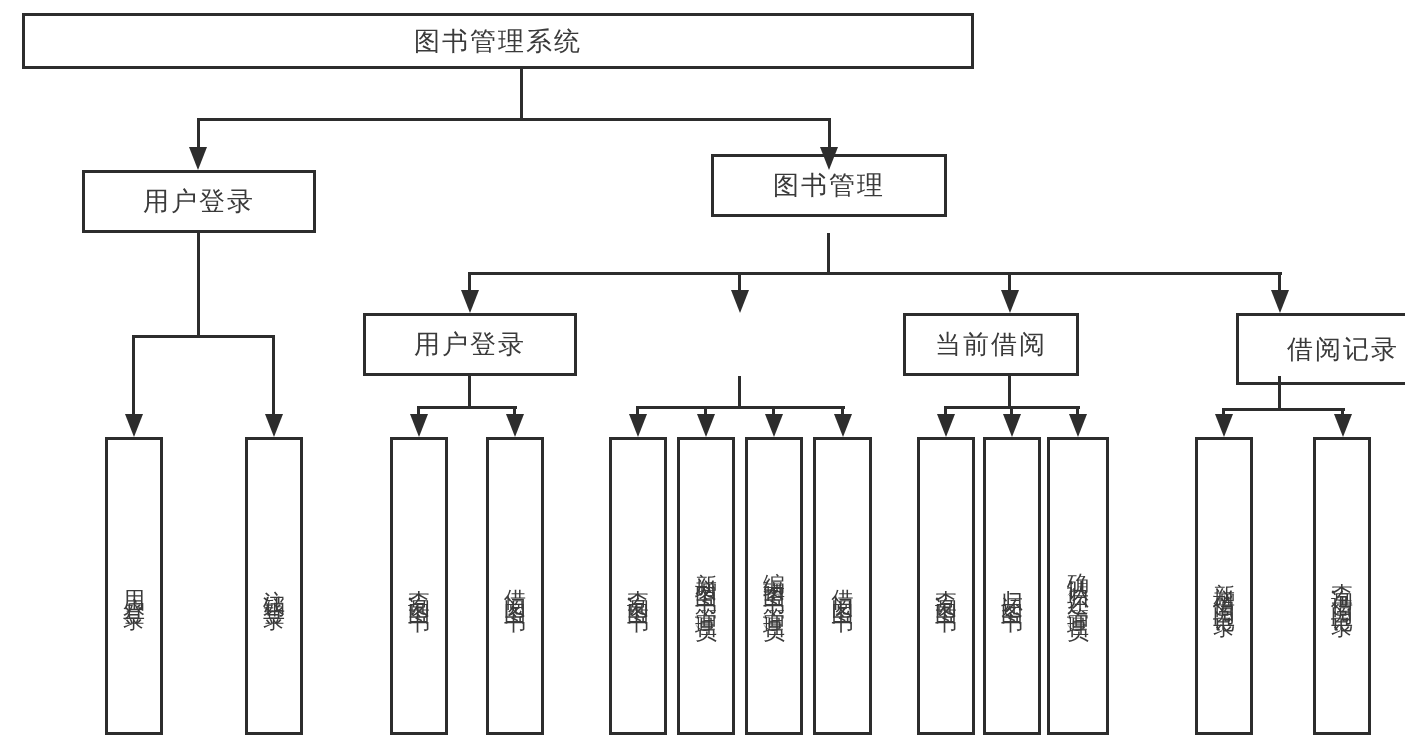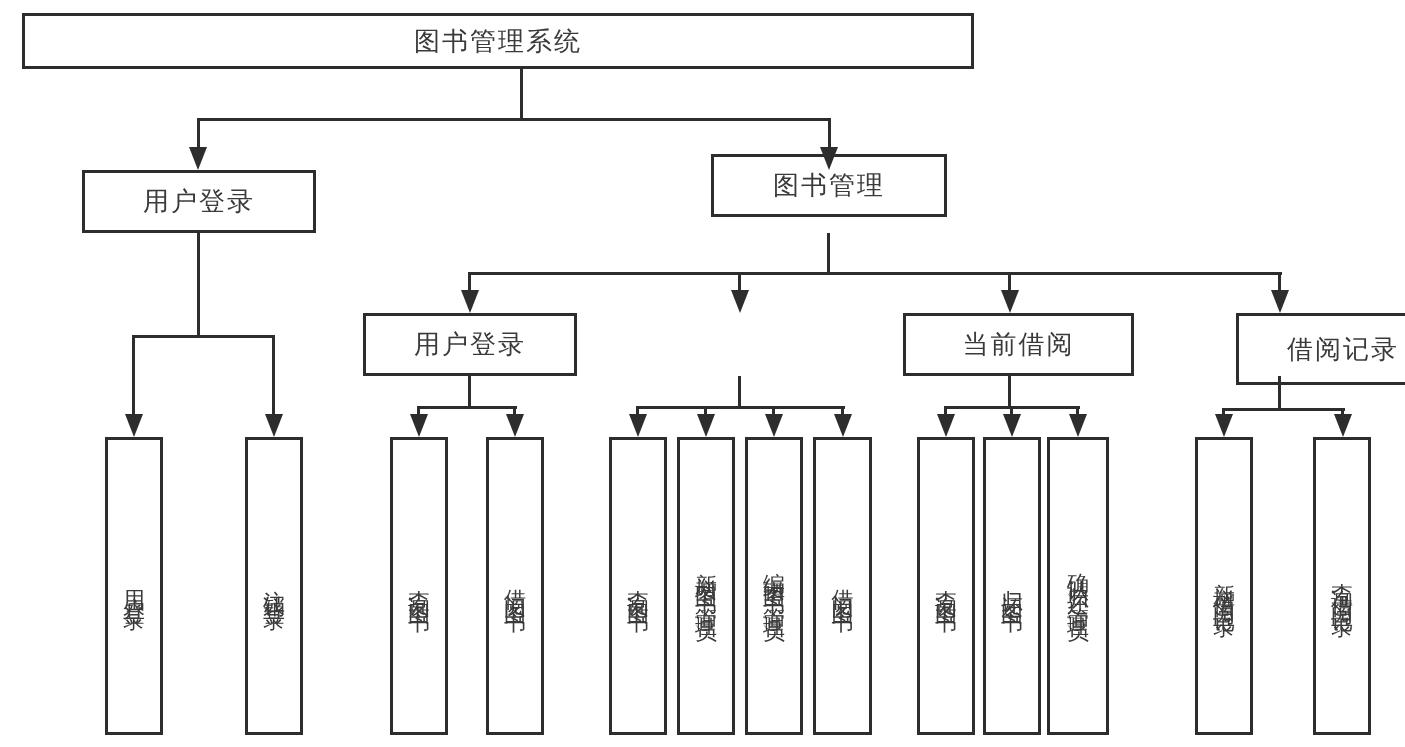--- a/index.html
+++ b/index.html
@@ -29,21 +29,21 @@
 <body>
 
 <div class="canvas">
 
   <div class="node h" style="left:22px;top:13px;width:952px;height:56px">图书管理系统</div>
 
   <div class="node h" style="left:82px;top:170px;width:234px;height:63px">用户登录</div>
   <div class="node h" style="left:711px;top:154px;width:236px;height:63px">图书管理</div>
 
   <div class="node h" style="left:363px;top:313px;width:214px;height:63px">用户登录</div>
-  <div class="node h" style="left:903px;top:313px;width:231px;height:63px">当前借阅</div>
+  <div class="node h" style="left:903px;top:313px;width:176px;height:63px">当前借阅</div>
   <div class="node h" style="left:1236px;top:313px;width:214px;height:72px">借阅记录</div>
 
   <div class="node v" style="left:105px;top:437px;width:58px;height:298px">用户登录</div>
   <div class="node v" style="left:245px;top:437px;width:58px;height:298px">注销登录</div>
 
   <div class="node v" style="left:390px;top:437px;width:58px;height:298px">查询图书</div>
   <div class="node v" style="left:486px;top:437px;width:58px;height:298px">借阅图书</div>
 
   <div class="node v" style="left:609px;top:437px;width:58px;height:298px">查询图书</div>
   <div class="node v" style="left:677px;top:437px;width:58px;height:298px">新增图书（管理员）</div>

